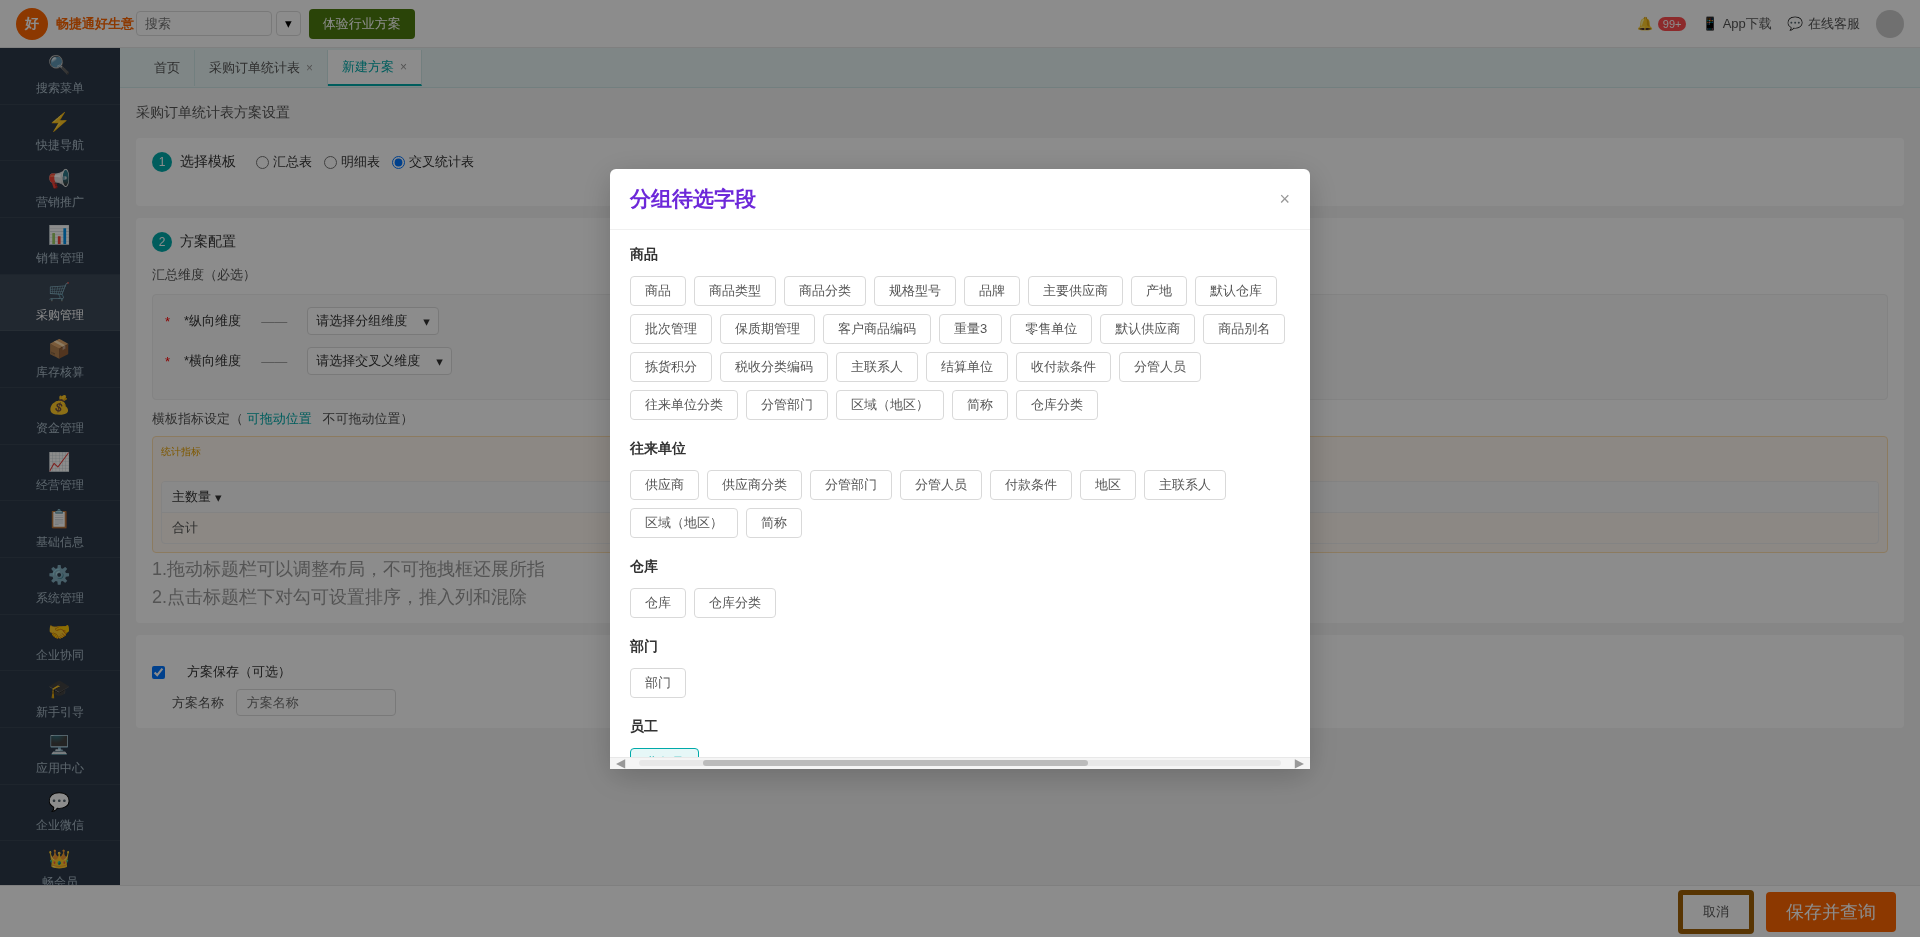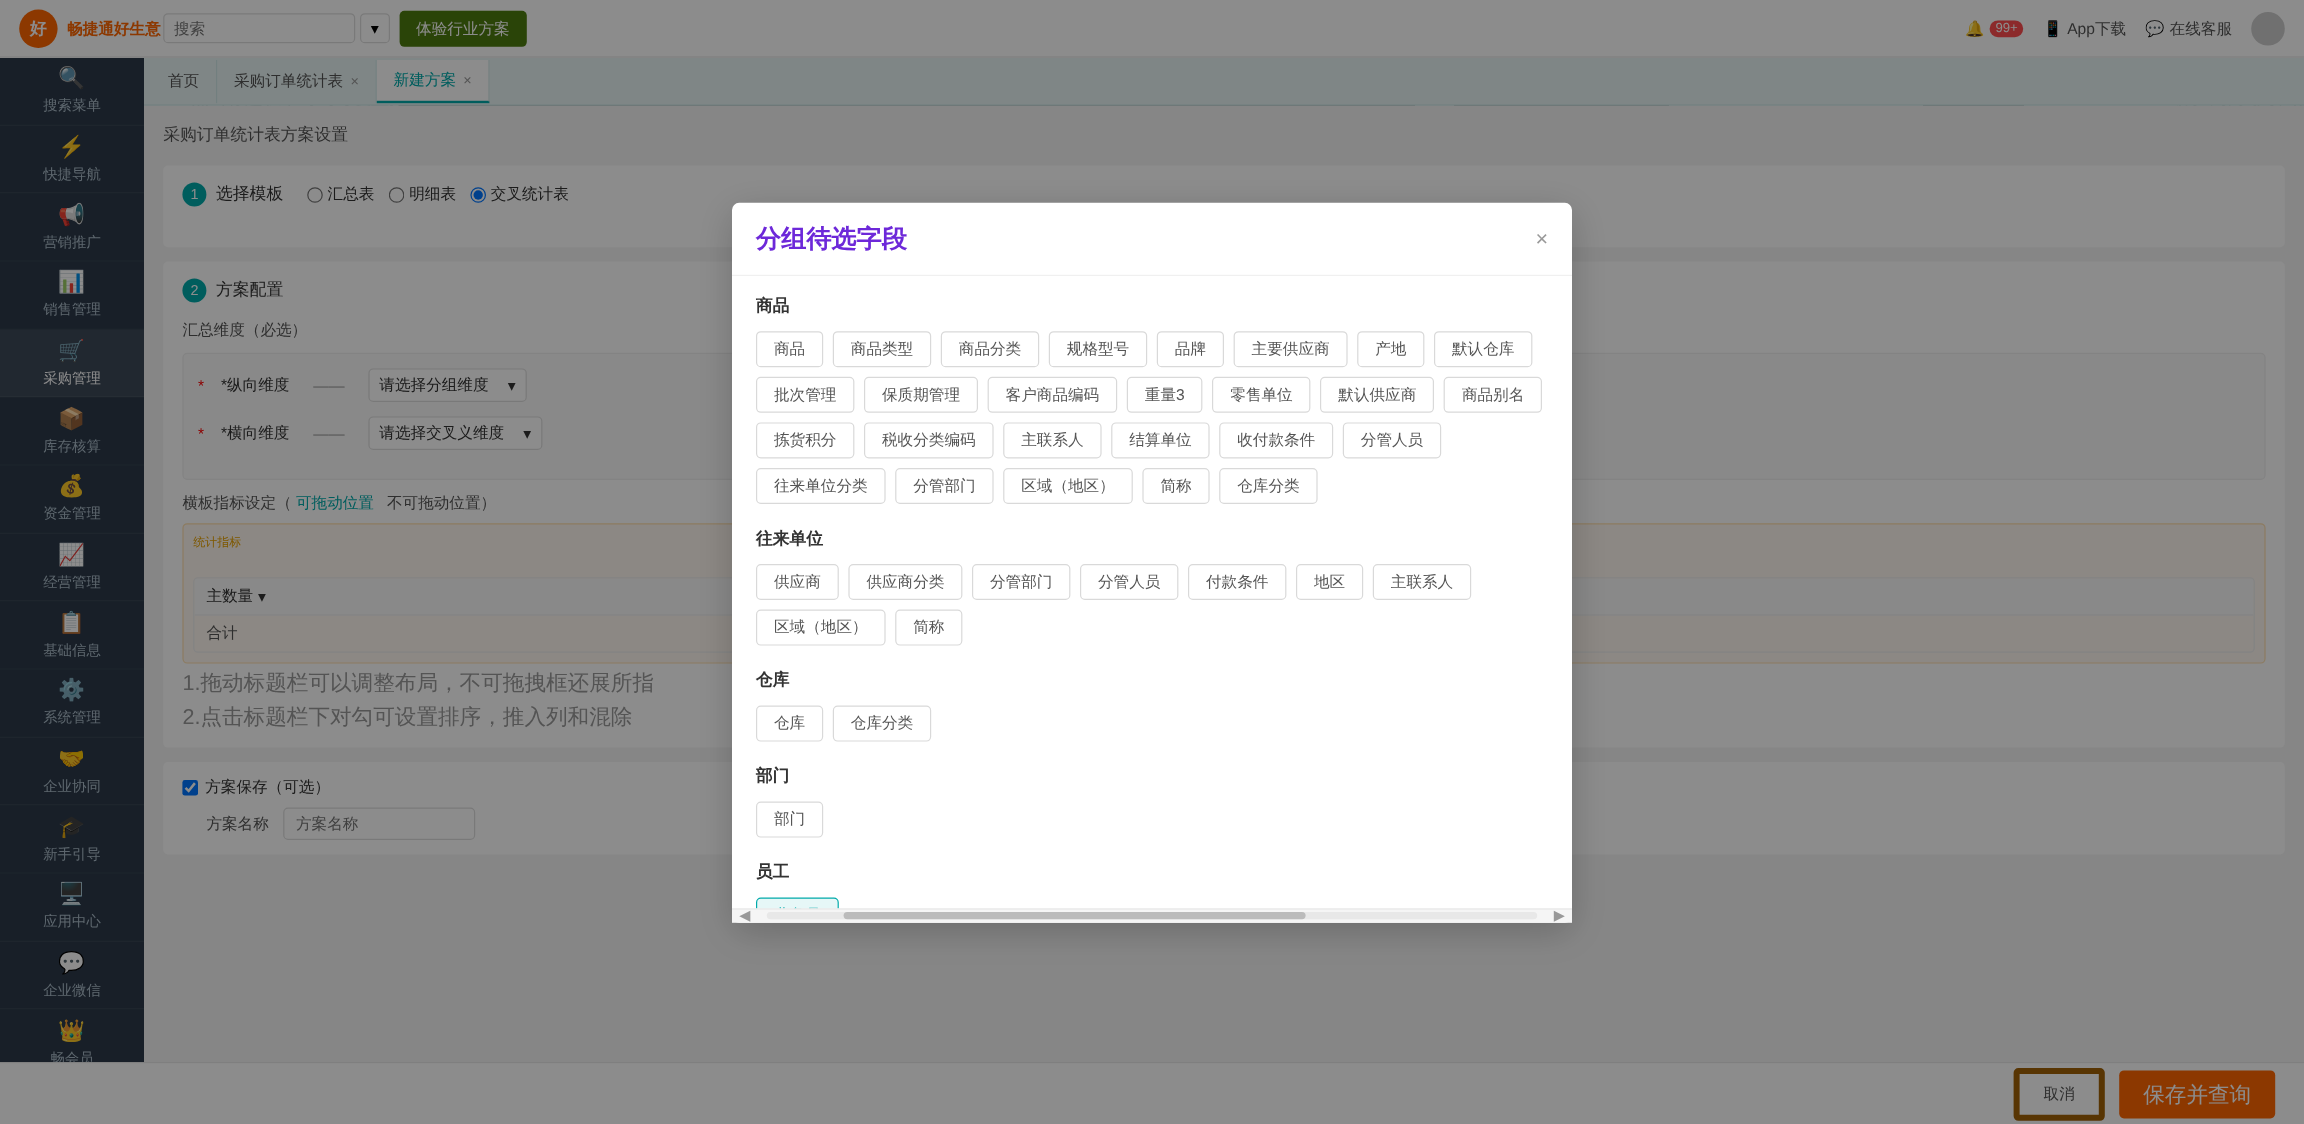--- a/index.html
+++ b/index.html
@@ -25,21 +25,21 @@
     }
     .logo-text { color: #ff6600; font-size: 13px; font-weight: bold; }
 
     .header-middle {
       flex: 1; display: flex; align-items: center; gap: 8px;
     }
     .header-search {
       display: flex; align-items: center; gap: 4px;
     }
     .header-search-input {
-      border: 1px solid #ddd; border-radius: 4px; padding: 4px 8px; font-size: 13px; width: 160px; outline: none;
+      border: 1px solid #ddd; border-radius: 4px; padding: 4px 8px; font-size: 13px; width: 136px; outline: none;
     }
     .header-search-btn {
       background: #fff; border: 1px solid #ddd; border-radius: 4px; padding: 4px 8px; cursor: pointer;
     }
     .header-trial-btn {
       background: #4d7c0f; color: #fff; border: none; border-radius: 4px; padding: 6px 14px; cursor: pointer; font-size: 13px;
     }
 
     .header-right {
       display: flex; align-items: center; gap: 16px;
@@ -53,21 +53,21 @@
     .avatar {
       width: 28px; height: 28px; background: #ccc; border-radius: 50%;
     }
 
     
     .tab-bar {
       height: 40px;
       background: #e8f5f5;
       display: flex;
       align-items: center;
-      padding: 0 6px;
+      padding: 0 20px;
       position: fixed; top: 48px; left: 120px; right: 0; z-index: 99;
       border-bottom: 1px solid #d0e8e8;
     }
     .tab-item {
       display: flex; align-items: center; gap: 6px;
       padding: 0 14px; height: 36px; line-height: 36px;
       cursor: pointer; color: #555; font-size: 13px;
       border-right: 1px solid #d0e8e8;
     }
     .tab-item.active {
@@ -368,21 +368,21 @@
           <div style="padding:6px 10px;font-size:13px;color:#555;">合计</div>
         </div>
       </div>
     </div>
 
     <div class="hint-text">1.拖动标题栏可以调整布局，不可拖拽框还展所指</div>
     <div class="hint-text">2.点击标题栏下对勾可设置排序，推入列和混除</div>
   </div>
 
   <div style="background:#fff;border-radius:4px;padding:12px 16px;margin-bottom:60px;">
-    <label style="display:flex;align-items:center;gap:6px;font-size:13px;cursor:pointer;">
+    <label style="display:flex;align-items:center;gap:22px;font-size:13px;cursor:pointer;margin-top:16px;">
       <input type="checkbox" checked="" style="">
       <span>方案保存（可选）</span>
     </label>
     <div style="margin-top:8px;margin-left:20px;">
       <span style="font-size:13px;color:#555;margin-right:8px;">方案名称</span>
       <input type="text" style="border: 1px solid rgb(221, 221, 221); border-radius: 4px; padding: 5px 10px; width: 160px; font-size: 13px;" placeholder="方案名称">
     </div>
   </div>
 </div>
 

